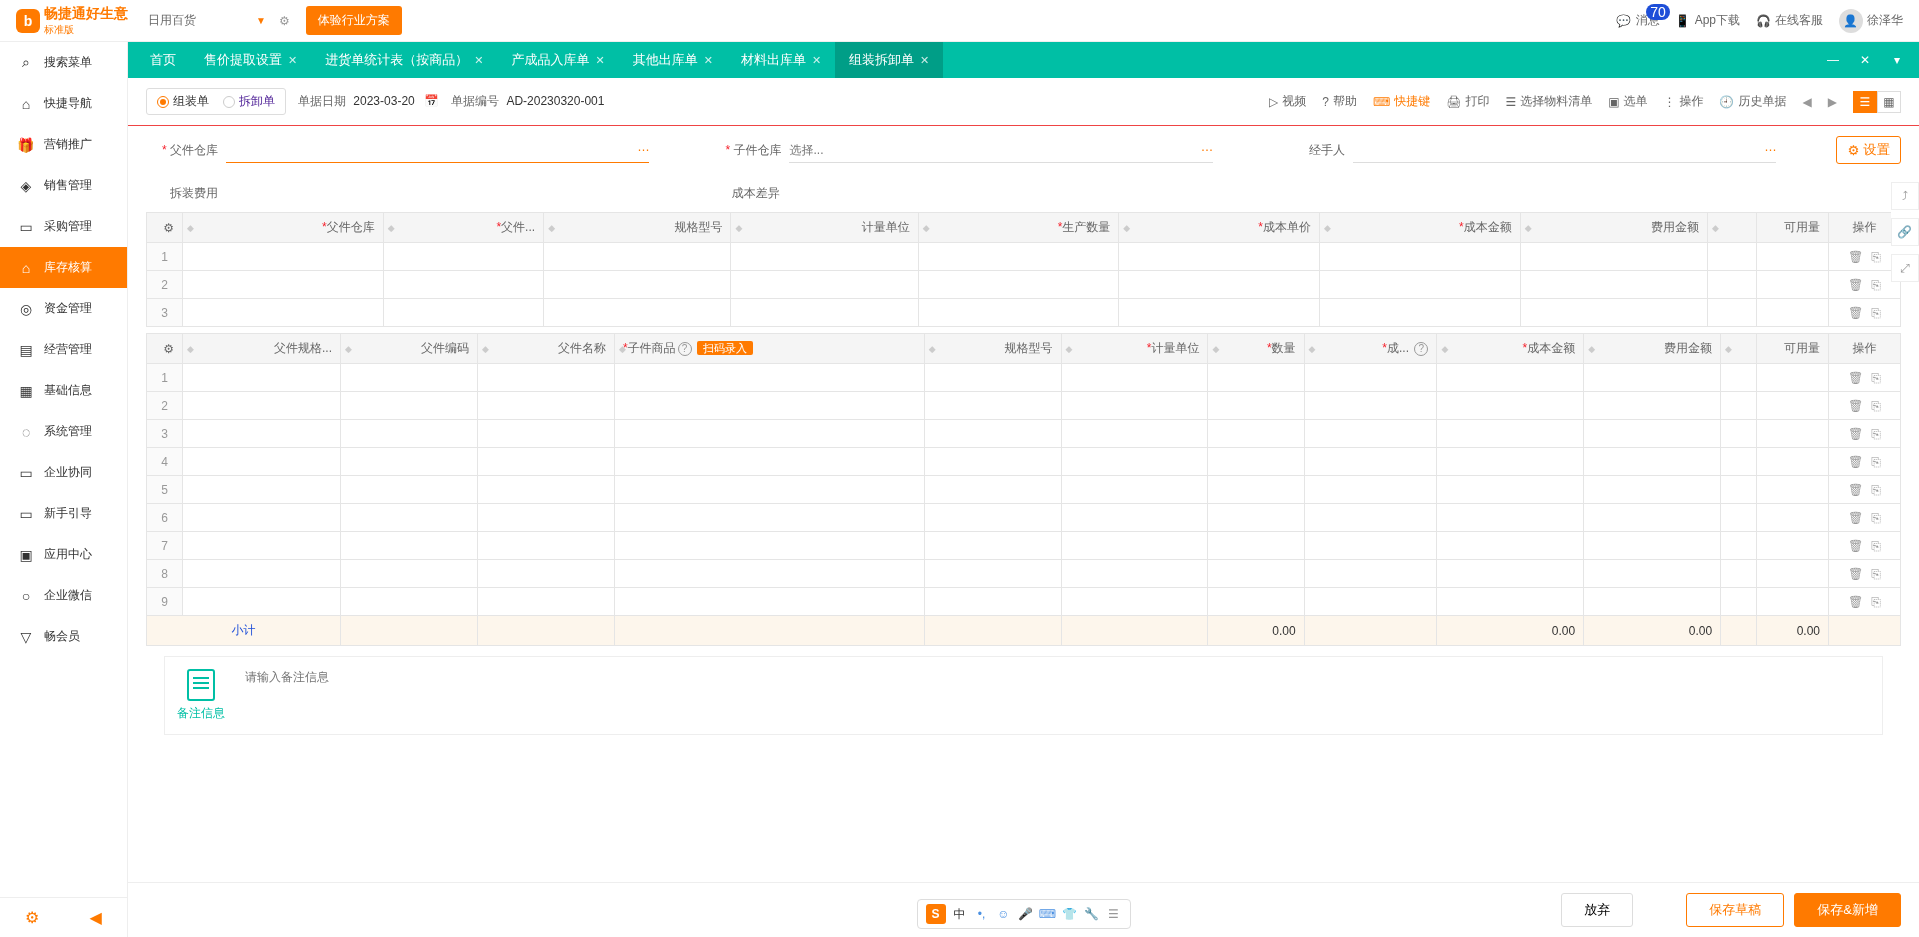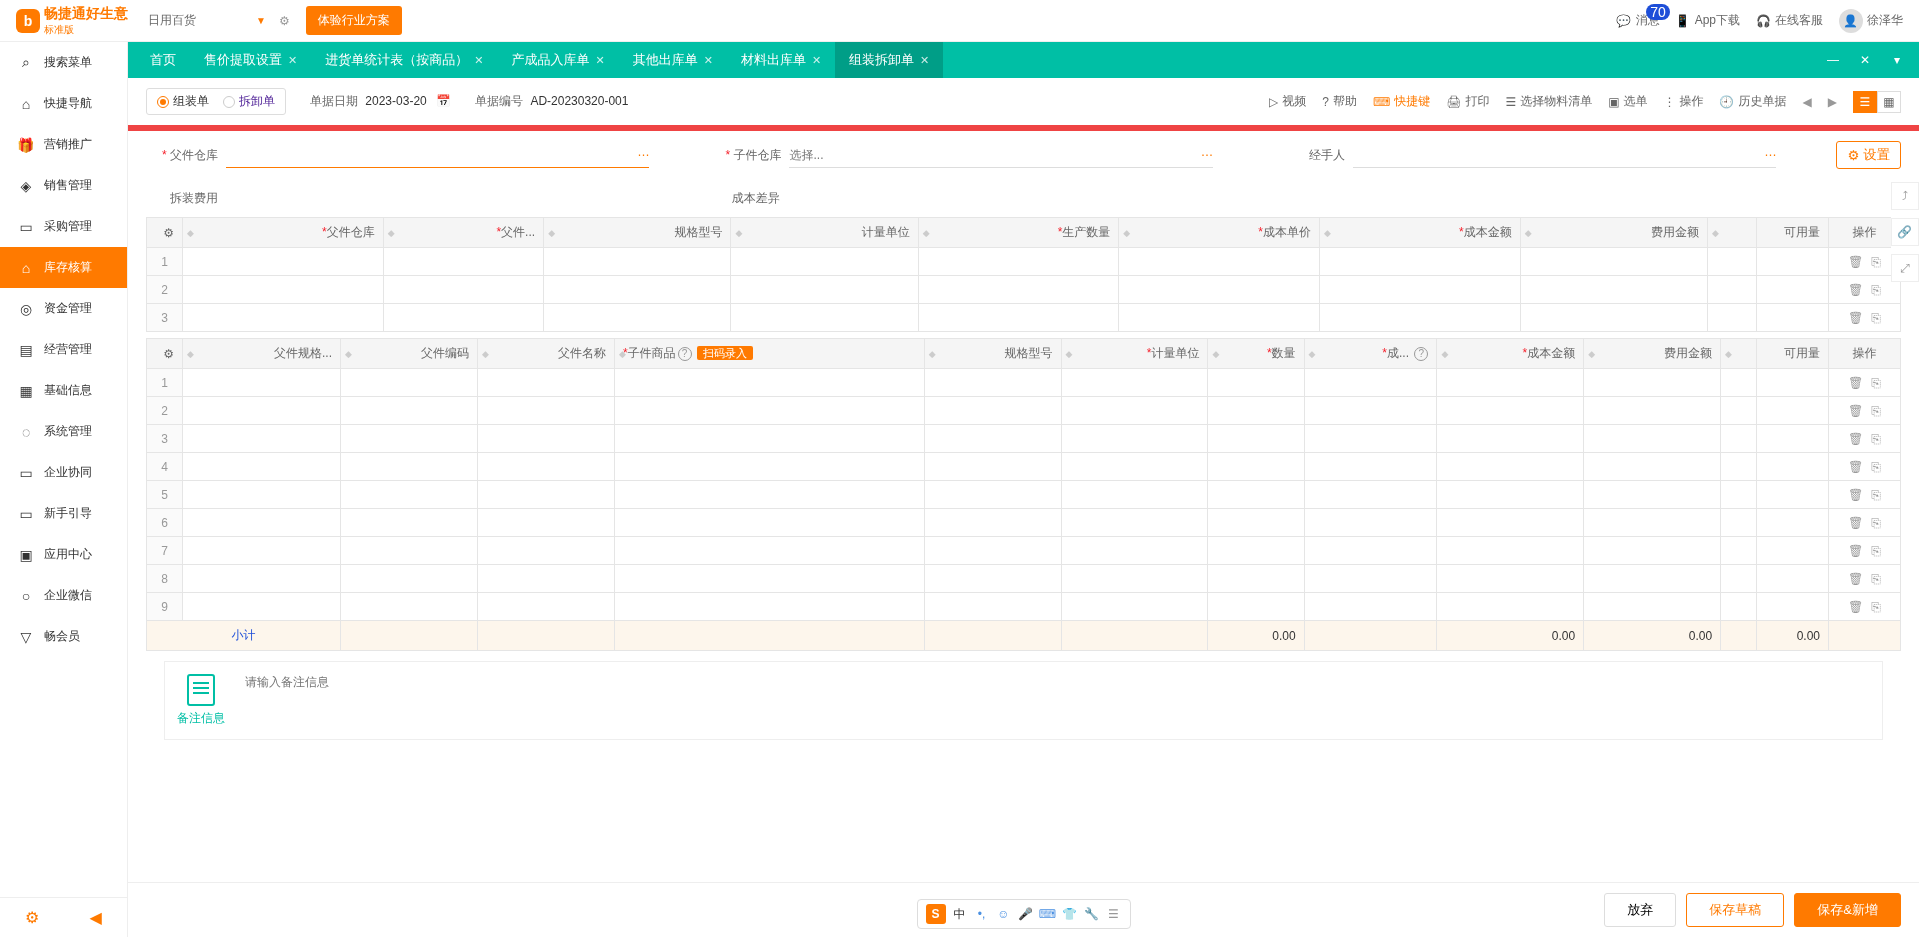--- a/index.html
+++ b/index.html
@@ -35,21 +35,21 @@
 
 
 .tabs { background:#00bfa5; display:flex; align-items:center; height:36px; color:#fff; padding-left:8px; }
 .tab { padding:0 14px; height:100%; display:flex; align-items:center; gap:6px; cursor:pointer; font-size:13px; }
 .tab.active { background:#009e87; }
 .tab-close { font-size:11px; opacity:0.8; cursor:pointer; }
 .tabs-right { margin-left:auto; display:flex; align-items:center; gap:4px; padding-right:8px; }
 .tab-action { width:28px; height:28px; display:flex; align-items:center; justify-content:center; cursor:pointer; }
 
 
-.toolbar { display:flex; align-items:center; padding:10px 18px; gap:24px; border-bottom:6px solid #ef4444; }
+.toolbar { display:flex; align-items:center; padding:10px 18px; gap:12px; border-bottom:1px solid #ef4444; }
 .radio-group { border:1px solid #ddd; border-radius:3px; padding:4px 10px; display:flex; gap:14px; }
 .radio-itm { display:flex; align-items:center; gap:4px; cursor:pointer; }
 .radio-circle { width:12px; height:12px; border-radius:50%; border:1px solid #ccc; display:flex; align-items:center; justify-content:center; }
 .radio-circle.checked { border-color:#ff7a00; }
 .radio-circle.checked::after { content:''; width:6px; height:6px; background:#ff7a00; border-radius:50%; }
 .form-label { color:#666; }
 .date-val { color:#333; margin-left:4px; }
 .cal-icon { color:#ff7a00; margin-left:6px; cursor:pointer; }
 .toolbar-right { margin-left:auto; display:flex; align-items:center; gap:16px; color:#666; }
 .tb-link { display:flex; align-items:center; gap:4px; cursor:pointer; }
@@ -92,21 +92,21 @@
 
 .remark-block { margin:10px 18px; border:1px solid #eee; display:flex; padding:12px; gap:20px; }
 .remark-icon-col { display:flex; flex-direction:column; align-items:center; color:#00bfa5; }
 .remark-icon { width:28px; height:32px; border:2px solid #00bfa5; border-radius:3px; position:relative; margin-bottom:4px; }
 .remark-icon::before { content:''; position:absolute; top:6px; left:4px; right:4px; height:2px; background:#00bfa5; box-shadow:0 5px 0 #00bfa5, 0 10px 0 #00bfa5; }
 .remark-input { flex:1; border:none; outline:none; font-size:12px; resize:none; }
 
 
 .footer { position:relative; display:flex; align-items:center; justify-content:flex-end; gap:10px; padding:10px 18px; border-top:1px solid #eee; }
 .btn { padding:7px 22px; border-radius:3px; cursor:pointer; font-size:13px; border:1px solid #ddd; background:#fff; }
-.btn.orange-outline { border-color:#ff7a00; color:#ff7a00; }
+.btn.orange-outline { border-color:#ff7a00; color:#ff7a00;margin-left:43px; }
 .btn.orange-fill { background:#ff7a00; border-color:#ff7a00; color:#fff; }
 .ime-bar { position:absolute; left:50%; transform:translateX(-50%); bottom:8px; display:flex; align-items:center; gap:6px; background:#fff; border:1px solid #ddd; border-radius:4px; padding:4px 8px; }
 .ime-s { width:20px; height:20px; background:#ff7a00; color:#fff; border-radius:3px; display:flex; align-items:center; justify-content:center; font-weight:bold; }
 .ime-ico { width:16px; height:16px; display:flex; align-items:center; justify-content:center; font-size:12px; }
 
 
 .side-tools { position:absolute; right:0; top:140px; display:flex; flex-direction:column; gap:8px; background:#fff; }
 .st-item { width:28px; height:28px; display:flex; align-items:center; justify-content:center; color:#999; cursor:pointer; border:1px solid #eee; }
 
 .placeholder { color:#bbb; }

